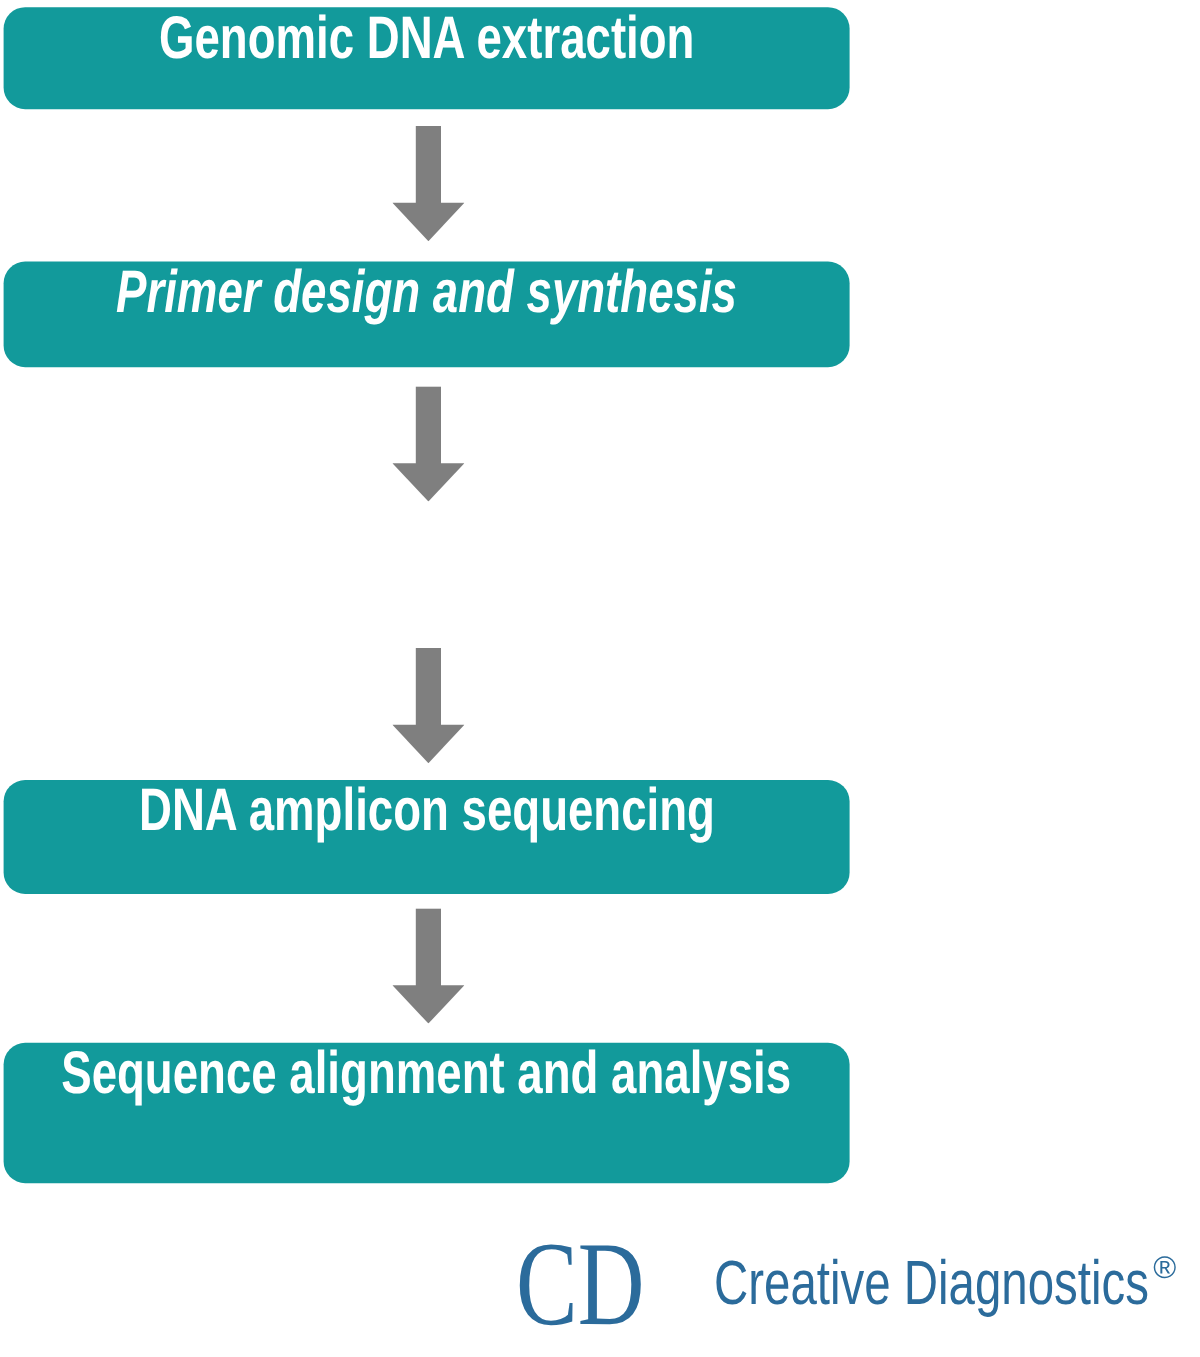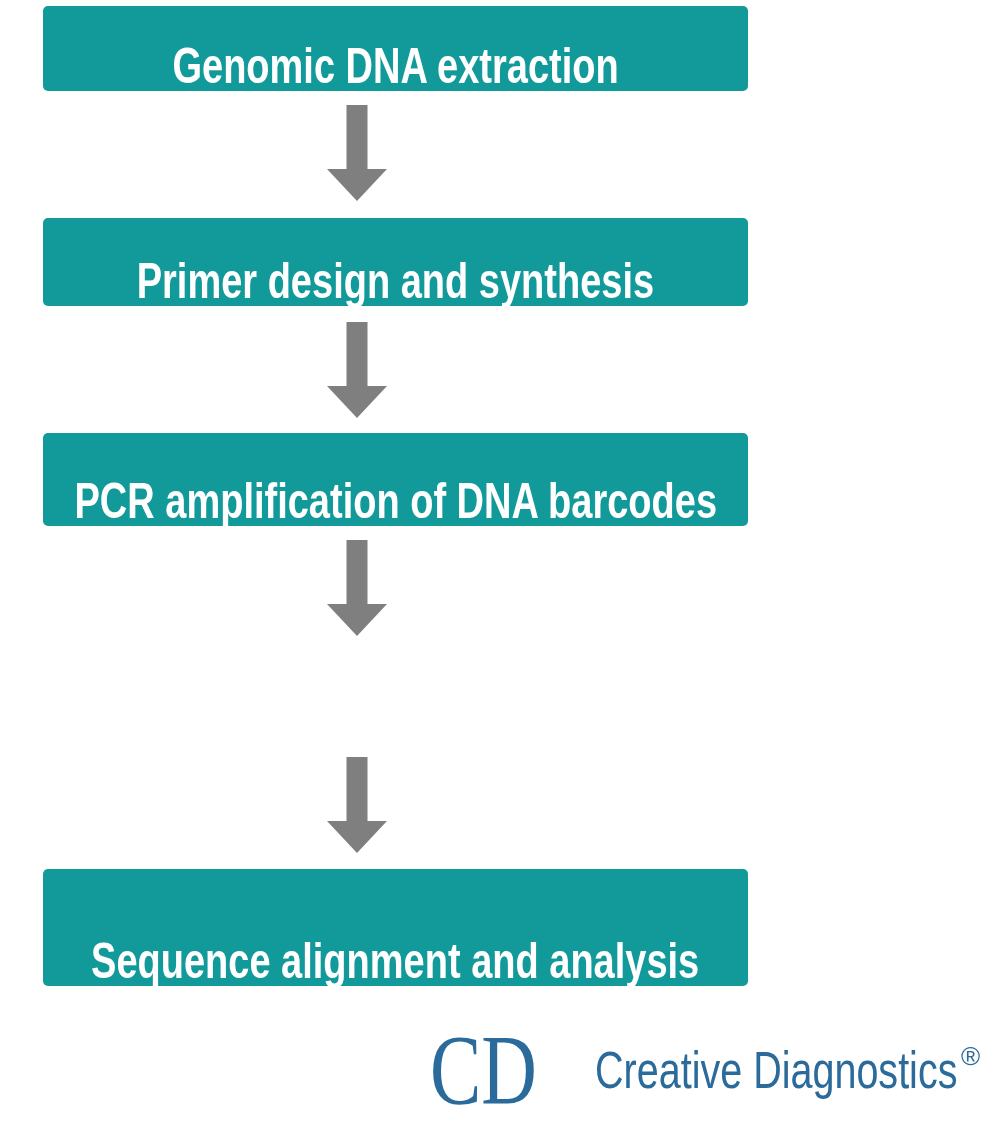--- a/index.html
+++ b/index.html
@@ -14,38 +14,37 @@
     height: 1131px;
     background: var(--page-bg, #ffffff);
     overflow: hidden;
   }
   .step {
     position: absolute;
     left: 3px;
     width: 705px;
     background: var(--box-bg, #129a9b);
     color: var(--box-text, #ffffff);
-    border-radius: 5px;
+    border-radius: 18px;
     display: flex;
-    align-items: flex-end;
+    align-items: flex-start;
     justify-content: center;
-    margin-left: 40px;
   }
   .step .label {
     display: inline-block;
     font-weight: 700;
     font-size: 50px;
     line-height: 1;
     white-space: nowrap;
     transform: scaleX(0.76);
     transform-origin: 50% 50%;
     letter-spacing: 0px;
   }
   .step-1 { top: 6px;   height: 85px; }
-  .step-2 { top: 218px; height: 88px; }
+  .step-2 { top: 218px; height: 88px; font-style: italic; }
   .step-3 { top: 433px; height: 93px; }
   .step-4 { top: 650px; height: 95px; }
   .step-5 { top: 869px; height: 117px; }
 
   .arrow {
     position: absolute;
     left: 327px;
     width: 60px;
     height: 96px;
     color: var(--arrow, #7f7f7f);
@@ -110,29 +109,29 @@
 
   <div class="step step-2">
     <span class="label">Primer design and synthesis</span>
   </div>
 
   <svg class="arrow arrow-2" viewBox="0 0 60 96" xmlns="http://www.w3.org/2000/svg">
     <rect x="19.5" y="0" width="21" height="66" fill="currentColor"></rect>
     <polygon points="0,64 60,64 30,96" fill="currentColor"></polygon>
   </svg>
 
-  <div class="step step-3">
-    <span class="label">PCR amplification of DNA barcodes</span>
-  </div>
 
   <svg class="arrow arrow-3" viewBox="0 0 60 96" xmlns="http://www.w3.org/2000/svg">
     <rect x="19.5" y="0" width="21" height="66" fill="currentColor"></rect>
     <polygon points="0,64 60,64 30,96" fill="currentColor"></polygon>
   </svg>
 
+  <div class="step step-4">
+    <span class="label">DNA amplicon sequencing</span>
+  </div>
 
   <svg class="arrow arrow-4" viewBox="0 0 60 96" xmlns="http://www.w3.org/2000/svg">
     <rect x="19.5" y="0" width="21" height="66" fill="currentColor"></rect>
     <polygon points="0,64 60,64 30,96" fill="currentColor"></polygon>
   </svg>
 
   <div class="step step-5">
     <span class="label">Sequence alignment and analysis</span>
   </div>
 

